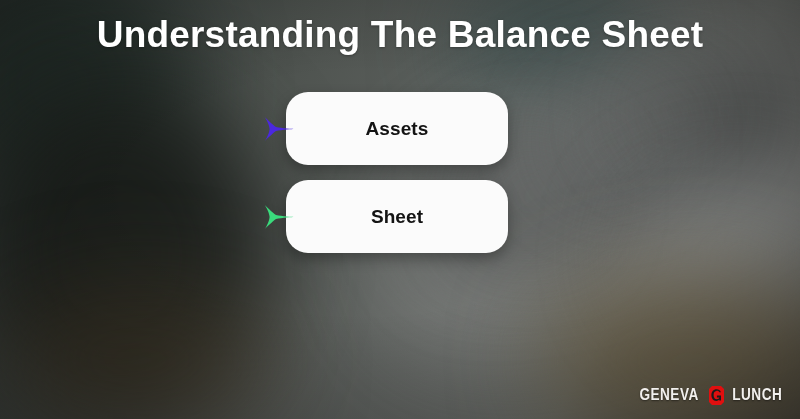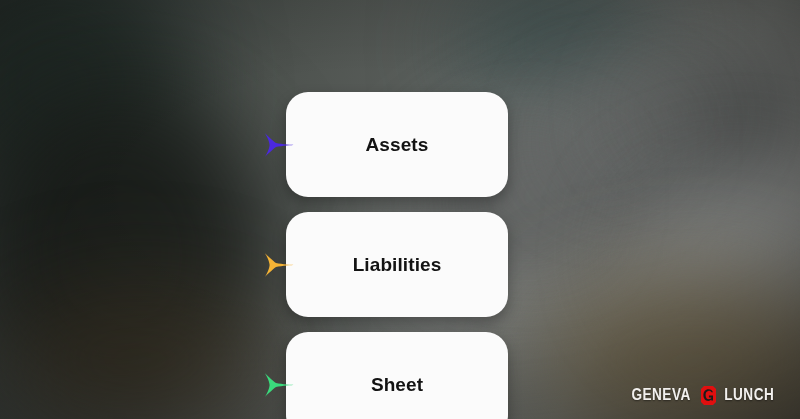--- a/index.html
+++ b/index.html
@@ -111,21 +111,21 @@
 
   
   .card-stack {
     position: absolute;
     left: 286px;
     top: 92px;
     width: 222px;
   }
   .card-row {
     position: relative;
-    height: 105px;
+    height: 73px;
     margin-bottom: 15px;
   }
   .card-row:last-child { margin-bottom: 0; }
 
   .card {
     position: absolute;
     inset: 0;
     background: #fbfbfb;
     border-radius: 22px;
     box-shadow: 0 6px 14px rgba(0,0,0,0.30);
@@ -146,21 +146,21 @@
     transform: translateY(-50%);
     width: 34px;
     height: 34px;
     z-index: 3;
   }
   .arrow svg { display: block; width: 100%; height: 100%; }
 
   
   .logo {
     position: absolute;
-    right: 20px;
+    right: 12px;
     bottom: 13px;
     display: flex;
     align-items: center;
     gap: 0;
     height: 22px;
   }
   .logo-word {
     color: #f2f0ee;
     font-size: 17px;
     font-weight: 700;
@@ -191,48 +191,37 @@
     <div class="bg-blob blob-darkband"></div>
     <div class="bg-blob blob-hl1"></div>
     <div class="bg-blob blob-hl2"></div>
     <div class="bg-blob blob-hl3"></div>
     <div class="bg-blob blob-grey-bottomright"></div>
     <div class="bg-blob blob-olive-bottomright"></div>
     <div class="bg-blob blob-olive-bottomleft"></div>
   </div>
   <div class="bg-vignette"></div>
 
+  <div class="title">Understanding The Balance Sheet</div>
 
   <div class="card-stack">
 
     <div class="card-row">
       <div class="arrow">
         <svg viewBox="0 0 34 34" xmlns="http://www.w3.org/2000/svg">
           <path d="M3.0 5.2 C 3.0 5.2 10.5 12.6 14.0 15.0 C 19.5 16.3 31.4 16.9 31.4 16.9
                    C 31.4 16.9 19.5 17.6 14.0 19.0 C 10.5 21.4 3.0 28.8 3.0 28.8
                    C 3.0 28.8 7.3 22.0 7.6 17.0 C 7.3 12.0 3.0 5.2 3.0 5.2 Z" fill="#4b28e0"></path>
         </svg>
       </div>
       <div class="card">
         <span class="card-label">Assets</span>
       </div>
     </div>
 
-    <div class="card-row">
-      <div class="arrow">
-        <svg viewBox="0 0 34 34" xmlns="http://www.w3.org/2000/svg">
-          <path d="M3.0 5.2 C 3.0 5.2 10.5 12.6 14.0 15.0 C 19.5 16.3 31.4 16.9 31.4 16.9
-                   C 31.4 16.9 19.5 17.6 14.0 19.0 C 10.5 21.4 3.0 28.8 3.0 28.8
-                   C 3.0 28.8 7.3 22.0 7.6 17.0 C 7.3 12.0 3.0 5.2 3.0 5.2 Z" fill="#f5b335"></path>
-        </svg>
-      </div>
-      <div class="card">
-        <span class="card-label">Liabilities</span>
-      </div>
-    </div>
 
     <div class="card-row">
       <div class="arrow">
         <svg viewBox="0 0 34 34" xmlns="http://www.w3.org/2000/svg">
           <path d="M3.0 5.2 C 3.0 5.2 10.5 12.6 14.0 15.0 C 19.5 16.3 31.4 16.9 31.4 16.9
                    C 31.4 16.9 19.5 17.6 14.0 19.0 C 10.5 21.4 3.0 28.8 3.0 28.8
                    C 3.0 28.8 7.3 22.0 7.6 17.0 C 7.3 12.0 3.0 5.2 3.0 5.2 Z" fill="#3adb7c"></path>
         </svg>
       </div>
       <div class="card">

